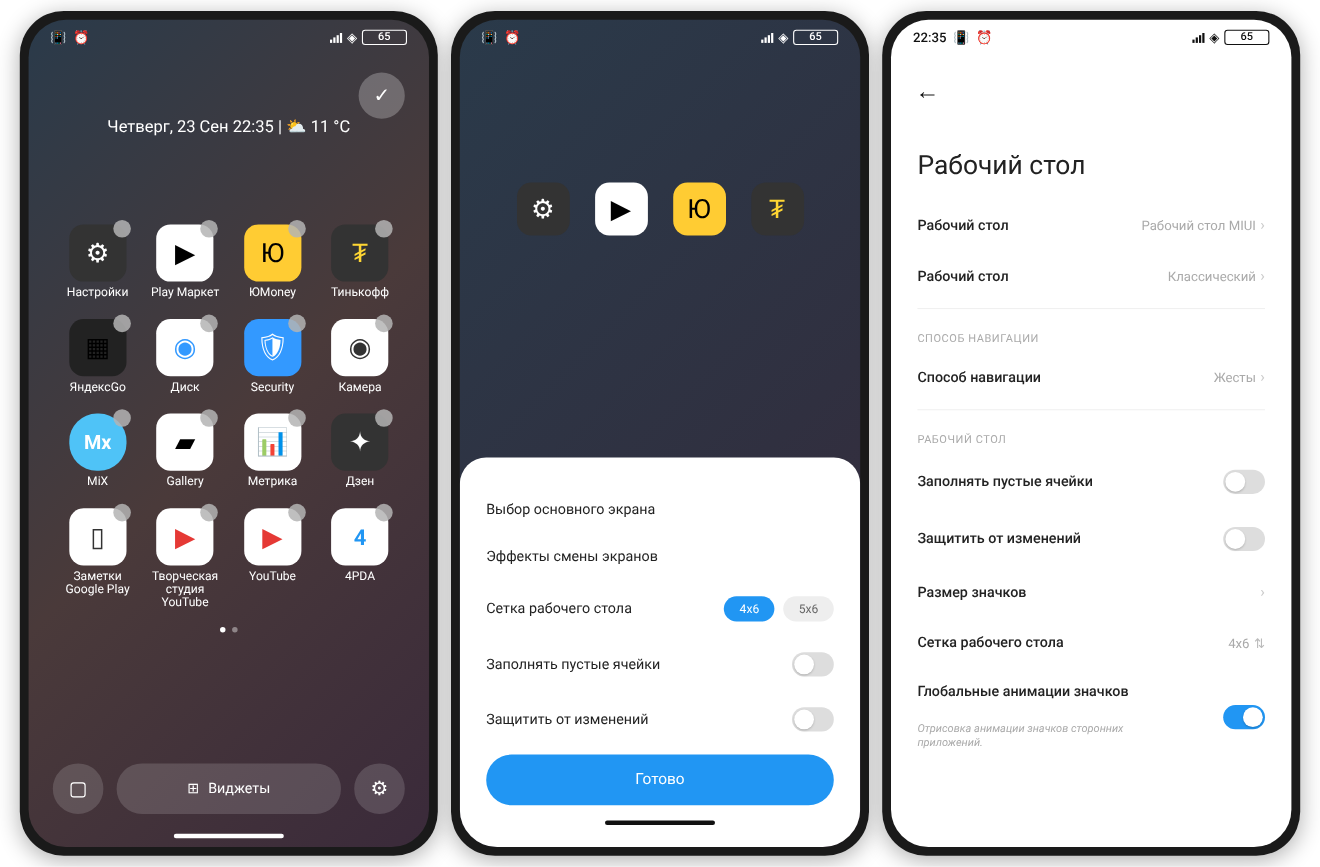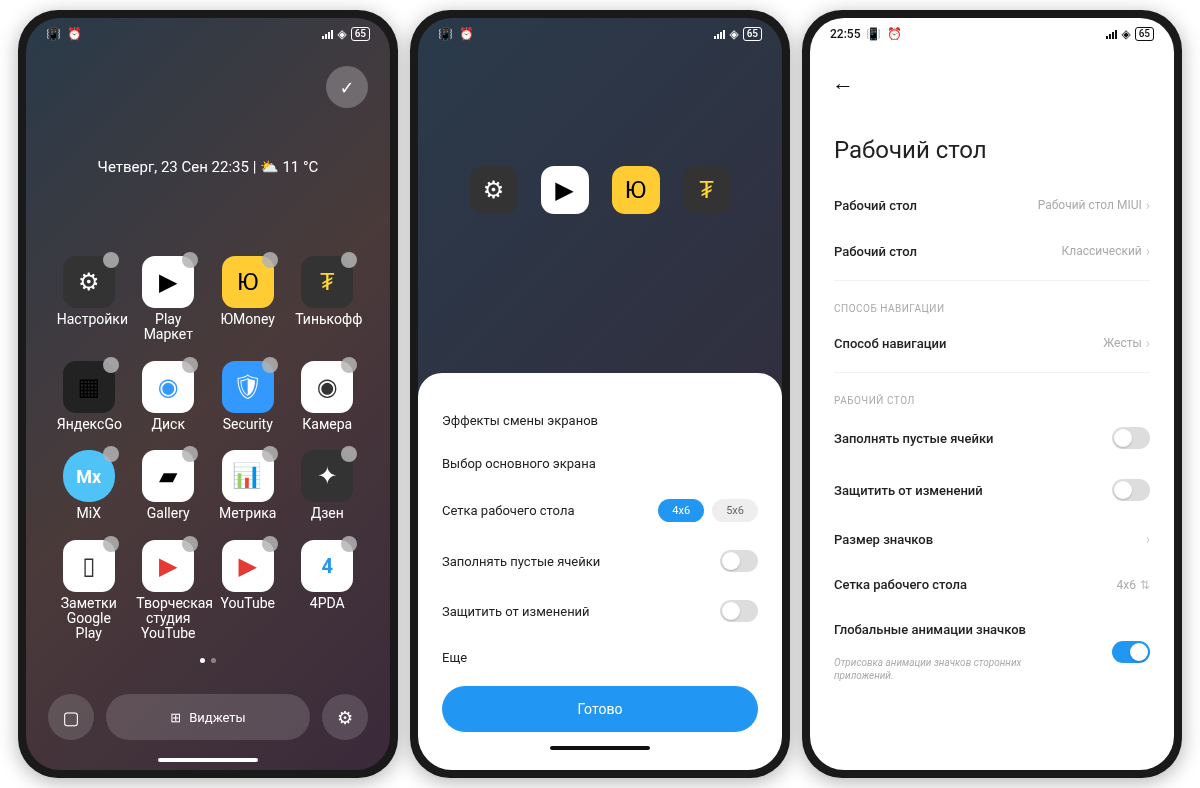--- a/index.html
+++ b/index.html
@@ -40,21 +40,21 @@
     font-size: 12px;
     font-weight: 500;
   }
   .statusbar-white { color: #fff; }
   .statusbar-dark { color: #111; }
   .status-left { display: flex; gap: 6px; align-items: center; }
   .status-right { display: flex; gap: 4px; align-items: center; }
   .battery-box {
     border: 1px solid currentColor;
     border-radius: 3px;
-    padding: 0 3px;
+    padding: 0 14px;
     font-size: 10px;
     line-height: 12px;
   }
   .confirm-btn {
     position: absolute;
     top: 48px;
     right: 22px;
     width: 42px;
     height: 42px;
     border-radius: 50%;
@@ -62,21 +62,21 @@
     display: flex;
     align-items: center;
     justify-content: center;
     color: #fff;
     font-size: 18px;
   }
   .weather-widget {
     text-align: center;
     color: #fff;
     font-size: 15px;
-    margin-top: 112px;
+    margin-top: 60px;
     font-weight: 400;
   }
   .icon-grid {
     display: grid;
     grid-template-columns: repeat(4, 1fr);
     gap: 18px 10px;
     padding: 0 28px;
     margin-top: 80px;
   }
   .app-icon {
@@ -101,21 +101,21 @@
     top: -4px;
     right: -4px;
     width: 16px;
     height: 16px;
     border-radius: 50%;
     background: rgba(180,180,180,0.85);
     display: block;
   }
   .icon-label {
     color: #fff;
-    font-size: 14px;
+    font-size: 11px;
     text-align: center;
     line-height: 1.1;
     max-width: 64px;
   }
   .pager {
     text-align: center;
     color: #fff;
     margin-top: 12px;
     font-size: 10px;
   }
@@ -430,54 +430,51 @@
     </div>
     <div class="icon-strip" id="strip2">
         <div class="icon-img ic-settings">⚙</div>
         <div class="icon-img ic-play">▶</div>
         <div class="icon-img ic-yoomoney">Ю</div>
         <div class="icon-img ic-tinkoff">₮</div>
       </div>
 
     <div class="sheet">
       <div class="sheet-row">
+        <span>Выбор основного экрана</span>
+      </div>
+      <div class="sheet-row">
         <span>Эффекты смены экранов</span>
-      </div>
-      <div class="sheet-row">
-        <span>Выбор основного экрана</span>
       </div>
       <div class="sheet-row">
         <span>Сетка рабочего стола</span>
         <div class="chip-group">
           <span class="chip active">4x6</span>
           <span class="chip">5x6</span>
         </div>
       </div>
       <div class="sheet-row">
         <span>Заполнять пустые ячейки</span>
         <div class="toggle"></div>
       </div>
       <div class="sheet-row">
         <span>Защитить от изменений</span>
         <div class="toggle"></div>
       </div>
-      <div class="sheet-row">
-        <span>Еще</span>
-      </div>
       <div class="done-btn">Готово</div>
       <div class="home-indicator home-indicator-dark" style="position:relative;margin:14px auto 0;bottom:auto;left:auto;transform:none;"></div>
     </div>
   </div>
 </div>
 
 <div class="phone">
   <div class="screen screen-3">
     <div class="statusbar statusbar-dark">
       <div class="status-left">
-        <span>22:55</span>
+        <span>22:35</span>
         <span>📳</span>
         <span>⏰</span>
       </div>
       <div class="status-right">
         <span class="sigbars">
             <span></span>
             <span></span>
             <span></span>
             <span></span>
           </span>

